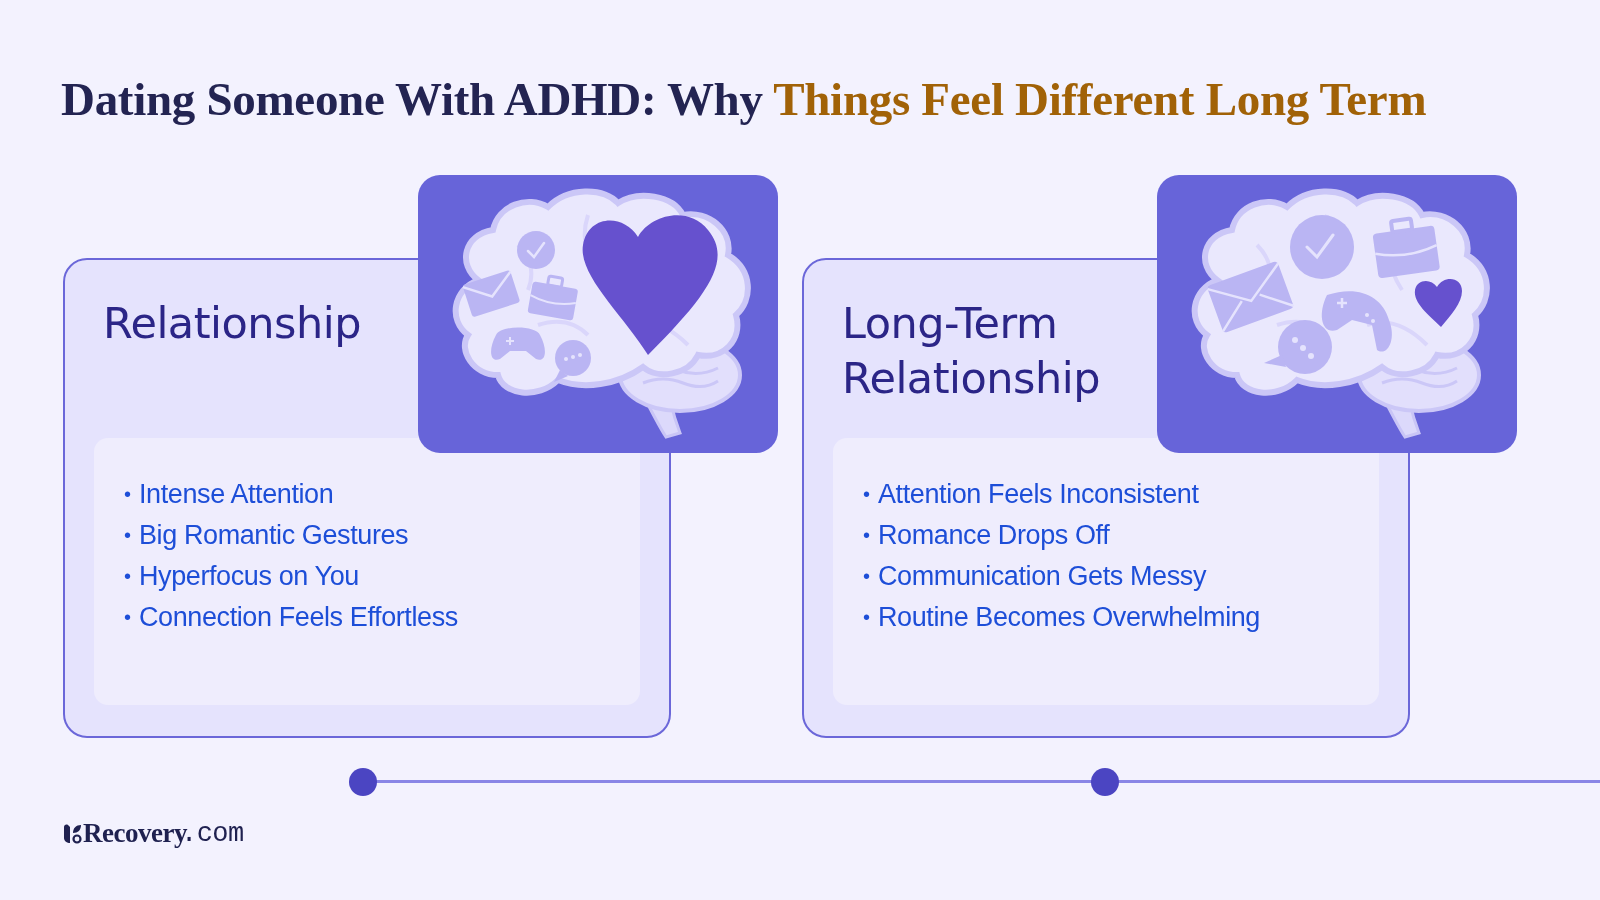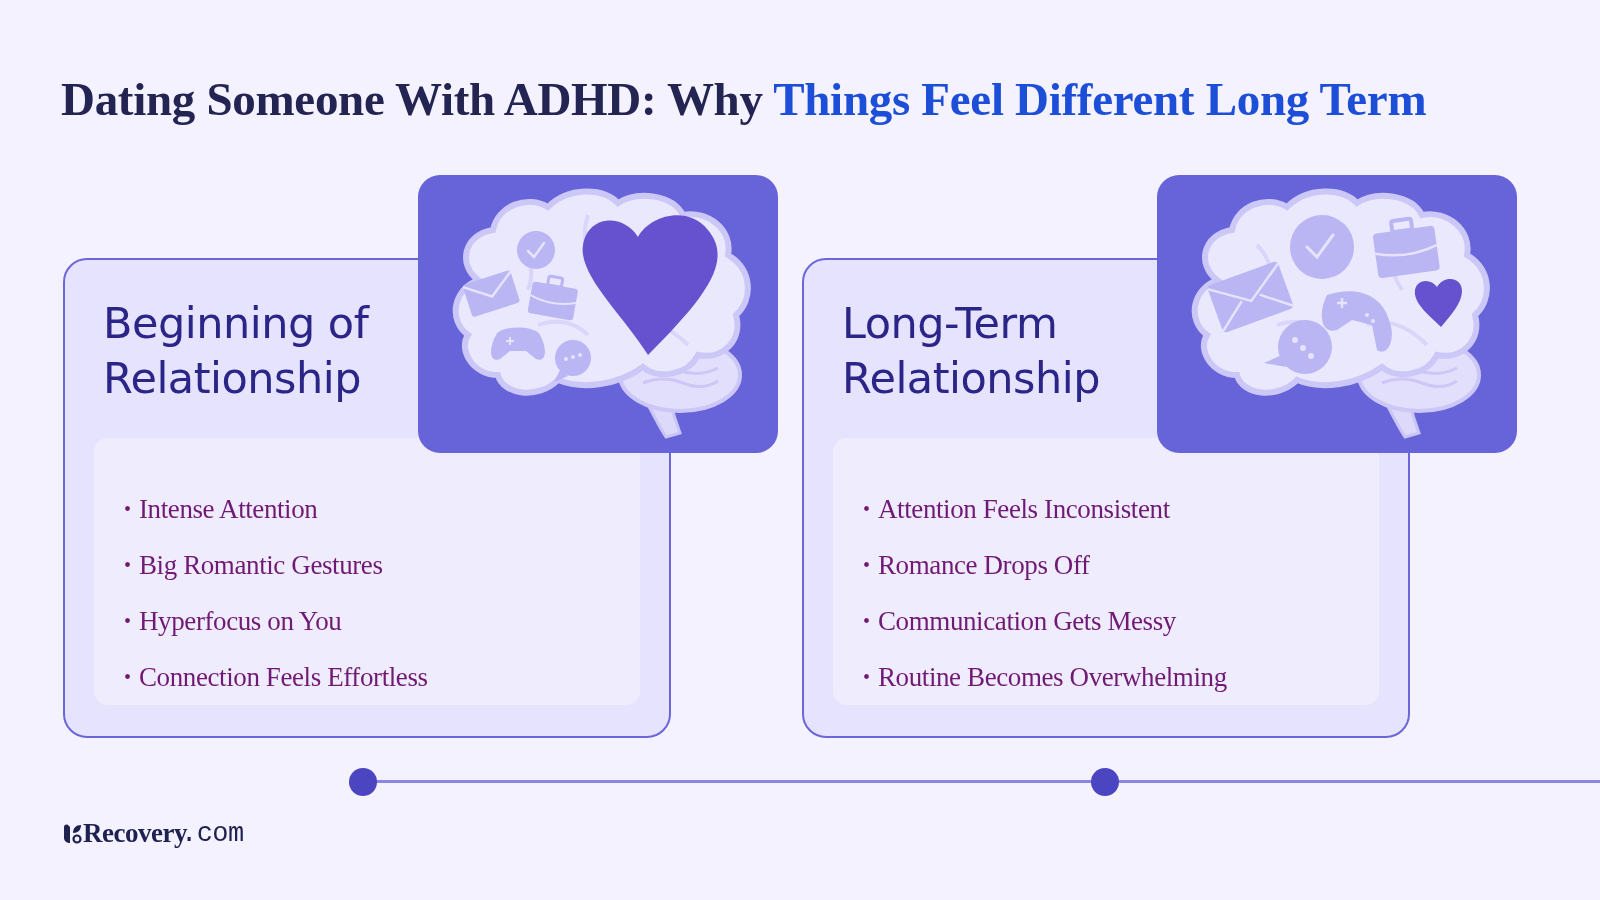--- a/index.html
+++ b/index.html
@@ -12,21 +12,21 @@
   }
   .title {
     position: absolute;
     left: 61px; top: 72px;
     font-family: "Liberation Serif", "DejaVu Serif", serif;
     font-size: 47px;
     letter-spacing: -0.3px;
     white-space: nowrap;
     color: #232452;
   }
-  .title .accent { color: #1d4ed8; }
+  .title .accent { color: #a16207; }
 
   .card {
     position: absolute;
     top: 258px;
     width: 608px; height: 480px;
     background: #e5e3fd;
     border: 2px solid #6b67d9;
     border-radius: 24px;
   }
   .card.left { left: 63px; }
@@ -46,25 +46,24 @@
     left: 29px; top: 178px;
     width: 546px; height: 267px;
     background: #efedfd;
     border-radius: 14px;
     padding: 36px 0 0 30px;
   }
   .list-panel ul { list-style: none; }
   .list-panel li {
     font-size: 27px;
     line-height: 41px;
-    color: #701a75;
-    font-family: Liberation Serif, serif;
+    color: #1d4ed8;
+    font-family: Liberation Sans, sans-serif;
     letter-spacing: -0.4px;
     white-space: nowrap;
-    margin-top: 15px;
   }
   .list-panel li .bullet { display: inline-block; width: 15px; font-size: 20px; vertical-align: 2px; }
 
   .illus {
     position: absolute;
     top: 175px;
     width: 360px; height: 278px;
     background: #6764d9;
     border-radius: 22px;
     overflow: hidden;
@@ -109,21 +108,20 @@
     letter-spacing: -0.5px;
   }
 </style>
 </head>
 <body>
 
 <h1 class="title"><span>Dating Someone With ADHD: Why </span><span class="accent">Things Feel Different Long Term</span></h1>
 
 <div class="card left">
   <div class="card-heading">
-    <div>Beginning of</div>
     <div>Relationship</div>
   </div>
   <div class="list-panel">
     <ul>
       <li><span class="bullet">•</span><span>Intense Attention</span></li>
       <li><span class="bullet">•</span><span>Big Romantic Gestures</span></li>
       <li><span class="bullet">•</span><span>Hyperfocus on You</span></li>
       <li><span class="bullet">•</span><span>Connection Feels Effortless</span></li>
     </ul>
   </div>

